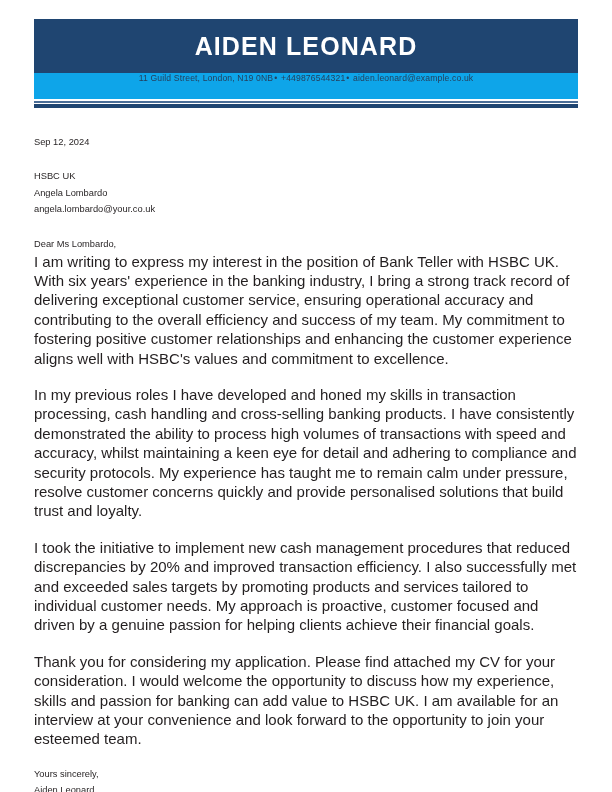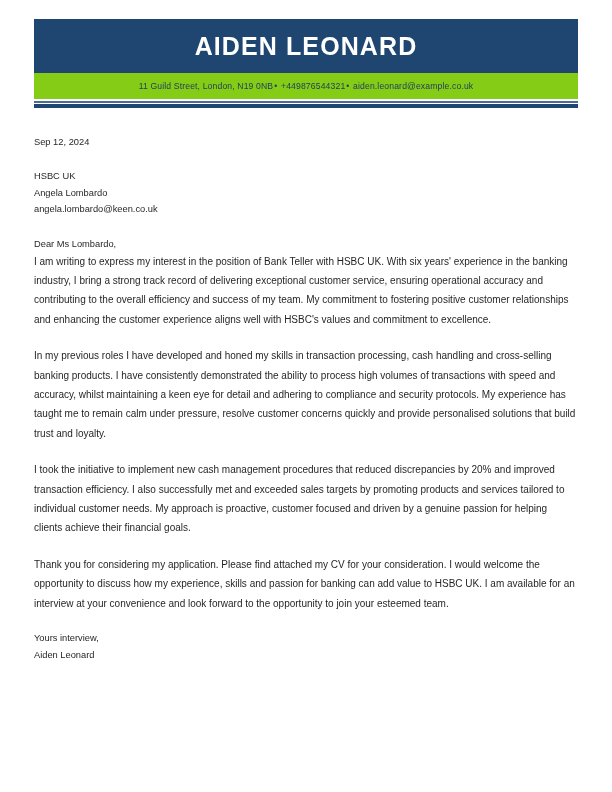--- a/index.html
+++ b/index.html
@@ -39,24 +39,24 @@
     color: #ffffff;
     font-family: "Liberation Sans", sans-serif;
     font-weight: bold;
     font-size: 25px;
     letter-spacing: 1.1px;
     line-height: 1;
     text-align: center;
     white-space: nowrap;
   }
   .contact-bar {
-    background: #84cc16;
+    background: #0ea5e9;
     height: 26px;
     display: flex;
-    align-items: center;
+    align-items: flex-start;
     justify-content: center;
   }
   .contact-text {
     color: #24405e;
     font-size: 8.6px;
     letter-spacing: 0.15px;
     white-space: nowrap;
     text-align: center;
   }
   .contact-text .sep {
@@ -91,21 +91,21 @@
     margin-bottom: 19px;
   }
   .recipient div {
     white-space: nowrap;
   }
   .salutation {
     font-size: 9.3px;
     line-height: 15px;
   }
   .para {
-    font-size: 10px;
+    font-size: 15px;
     line-height: 19.4px;
     text-align: left;
     margin-bottom: 17px;
   }
   .signoff {
     font-size: 9.3px;
     line-height: 16.5px;
     margin-top: 4px;
   }
   .signoff div {
@@ -135,29 +135,29 @@
     <div class="rule-thick"></div>
   </div>
 
   <div class="letter">
 
     <div class="date-line">Sep 12, 2024</div>
 
     <div class="recipient">
       <div>HSBC UK</div>
       <div>Angela Lombardo</div>
-      <div>angela.lombardo@keen.co.uk</div>
+      <div>angela.lombardo@your.co.uk</div>
     </div>
 
     <div class="salutation">Dear Ms Lombardo,</div>
 
     <div class="para">I am writing to express my interest in the position of Bank Teller with HSBC UK. With six years' experience in the banking industry, I bring a strong track record of delivering exceptional customer service, ensuring operational accuracy and contributing to the overall efficiency and success of my team. My commitment to fostering positive customer relationships and enhancing the customer experience aligns well with HSBC's values and commitment to excellence.</div>
     <div class="para">In my previous roles I have developed and honed my skills in transaction processing, cash handling and cross-selling banking products. I have consistently demonstrated the ability to process high volumes of transactions with speed and accuracy, whilst maintaining a keen eye for detail and adhering to compliance and security protocols. My experience has taught me to remain calm under pressure, resolve customer concerns quickly and provide personalised solutions that build trust and loyalty.</div>
     <div class="para">I took the initiative to implement new cash management procedures that reduced discrepancies by 20% and improved transaction efficiency. I also successfully met and exceeded sales targets by promoting products and services tailored to individual customer needs. My approach is proactive, customer focused and driven by a genuine passion for helping clients achieve their financial goals.</div>
     <div class="para">Thank you for considering my application. Please find attached my CV for your consideration. I would welcome the opportunity to discuss how my experience, skills and passion for banking can add value to HSBC UK. I am available for an interview at your convenience and look forward to the opportunity to join your esteemed team.</div>
 
     <div class="signoff">
-      <div>Yours interview,</div>
+      <div>Yours sincerely,</div>
       <div>Aiden Leonard</div>
     </div>
   </div>
 
 </div>
 
 </body></html>

